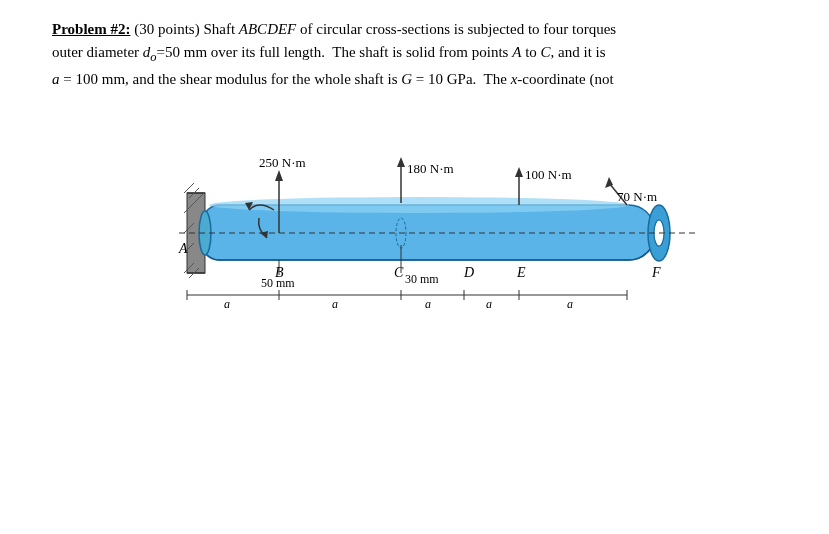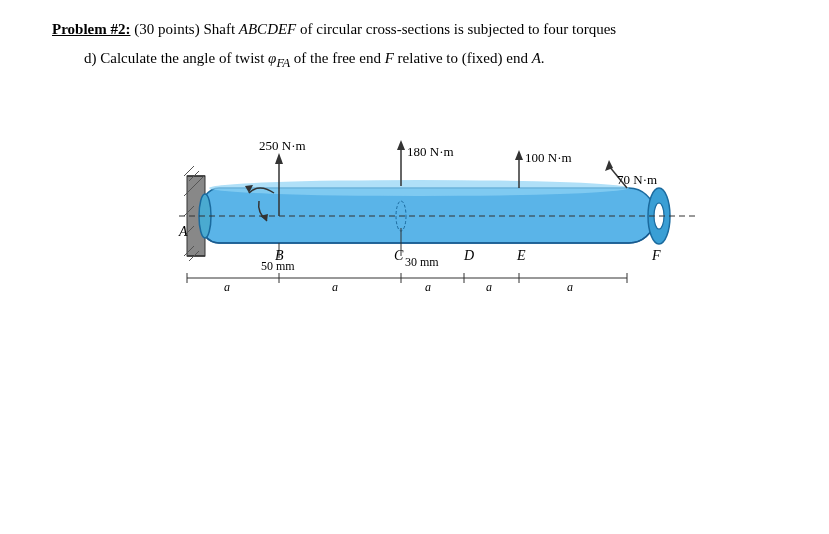--- a/index.html
+++ b/index.html
@@ -57,24 +57,25 @@
   </style>
 </head>
 <body>
 
 <div class="page">
   <div class="problem-text">
     <p>
       <span class="underline-bold">Problem #2:</span>
       <span> (30 points) Shaft <span class="italic">ABCDEF</span> of circular cross-sections is subjected to four torques</span>
     </p>
+    <p>outer diameter <span class="italic">d<sub>o</sub></span>=50 mm over its full length.&nbsp; The shaft is solid from points <span class="italic">A</span> to <span class="italic">C</span>, and it is</p>
+    <p><span class="italic">a</span> = 100 mm, and the shear modulus for the whole shaft is <span class="italic">G</span> = 10 GPa.&nbsp; The <span class="italic">x</span>-coordinate (not</p>
   </div>
 
   <div class="sub-questions">
-    <p class="sub-question">d) Calculate the angle of twist <span class="italic">φ<sub>FA</sub></span> of the free end <span class="italic">F</span> relative to (fixed) end <span class="italic">A</span>.</p>
   </div>
 
   <div class="figure-area">
     <div class="figure-container">
       <svg class="shaft-fig" viewBox="0 0 540 210">
 
         <rect x="18" y="88" width="18" height="80" fill="#888" stroke="#333" stroke-width="1"></rect>
 
         <line x1="18" y1="88" x2="36" y2="88" stroke="#333" stroke-width="1.5"></line>
         <line x1="18" y1="168" x2="36" y2="168" stroke="#333" stroke-width="1.5"></line>

